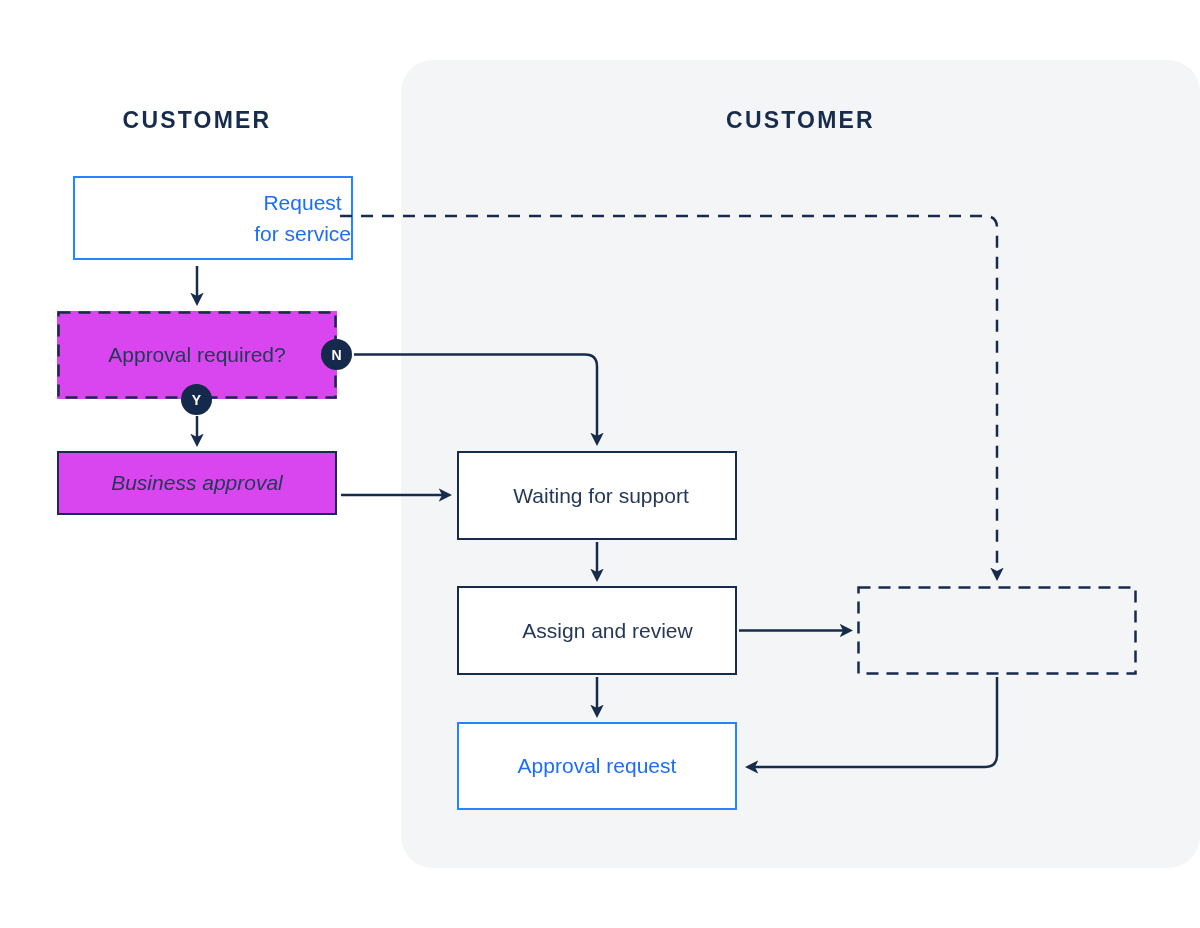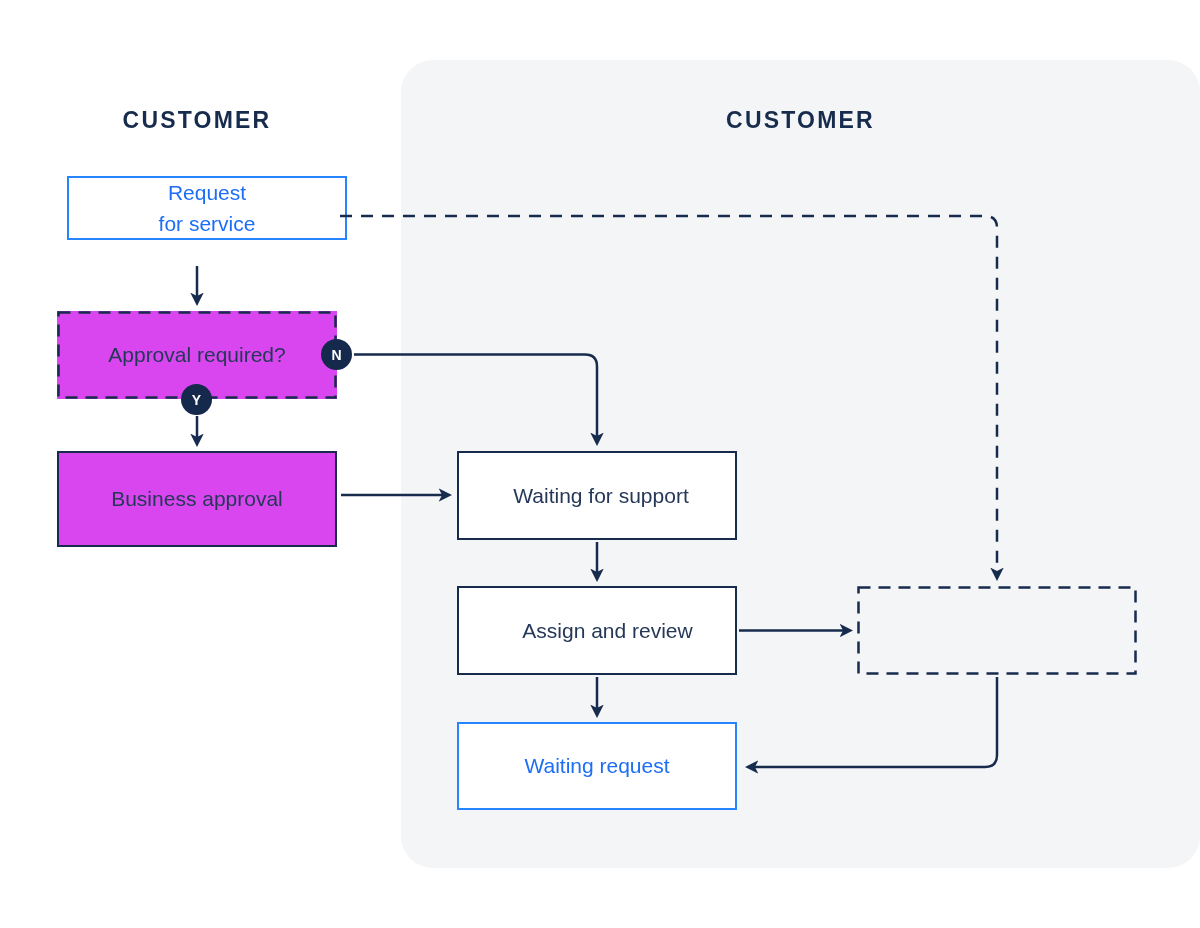--- a/index.html
+++ b/index.html
@@ -45,23 +45,23 @@
     line-height: 1.48;
     color: #253858;
     white-space: pre-line;
     background: #ffffff;
   }
   .node.solid-navy { border: 2.5px solid #172B4D; }
   .node.solid-blue { border: 2.5px solid #2684FF; color: #1D6EF5; }
   .node.gray  { background: #d946ef; }
   .node.borderless { border: none; } 
 
-  .n-request  { left: 67px;  top: 176px; height: 64px; }
+  .n-request  { left: 73px;  top: 176px; height: 84px; justify-content: flex-end; }
   .n-approval { left: 57px;  top: 311px; height: 88px; }
-  .n-business { left: 57px;  top: 451px; height: 96px; }
+  .n-business { left: 57px;  top: 451px; height: 64px; font-style: italic; }
   .n-waiting  { left: 457px; top: 451px; height: 89px; padding-left: 8px; }
   .n-assign   { left: 457px; top: 586px; height: 89px; padding-left: 21px; }
   .n-pending  { left: 857px; top: 586px; height: 89px; }
   .n-fulfill  { left: 457px; top: 722px; height: 88px; }
 
   .connectors {
     position: absolute;
     left: 0; top: 0;
     width: 1200px; height: 928px;
     pointer-events: none;
@@ -109,21 +109,21 @@
   <div class="node solid-navy n-waiting">
     <span>Waiting for support</span>
   </div>
 
   <div class="node solid-navy n-assign">
     <span>Assign and review</span>
   </div>
 
 
   <div class="node solid-blue n-fulfill">
-    <span>Waiting request</span>
+    <span>Approval request</span>
   </div>
 
   <svg class="connectors" viewBox="0 0 1200 928" xmlns="http://www.w3.org/2000/svg">
     <defs>
       <marker id="arrow" viewBox="0 0 10 10" refX="7" refY="5" markerWidth="5.4" markerHeight="5.4" orient="auto-start-reverse" markerUnits="strokeWidth">
         <path d="M0,0 L10,5 L0,10 L2.6,5 Z" fill="#172B4D"></path>
       </marker>
     </defs>
 
     <rect x="58.5" y="312.5" width="277" height="85" fill="none" stroke="#172B4D" stroke-width="2.5" stroke-dasharray="12 8"></rect>

